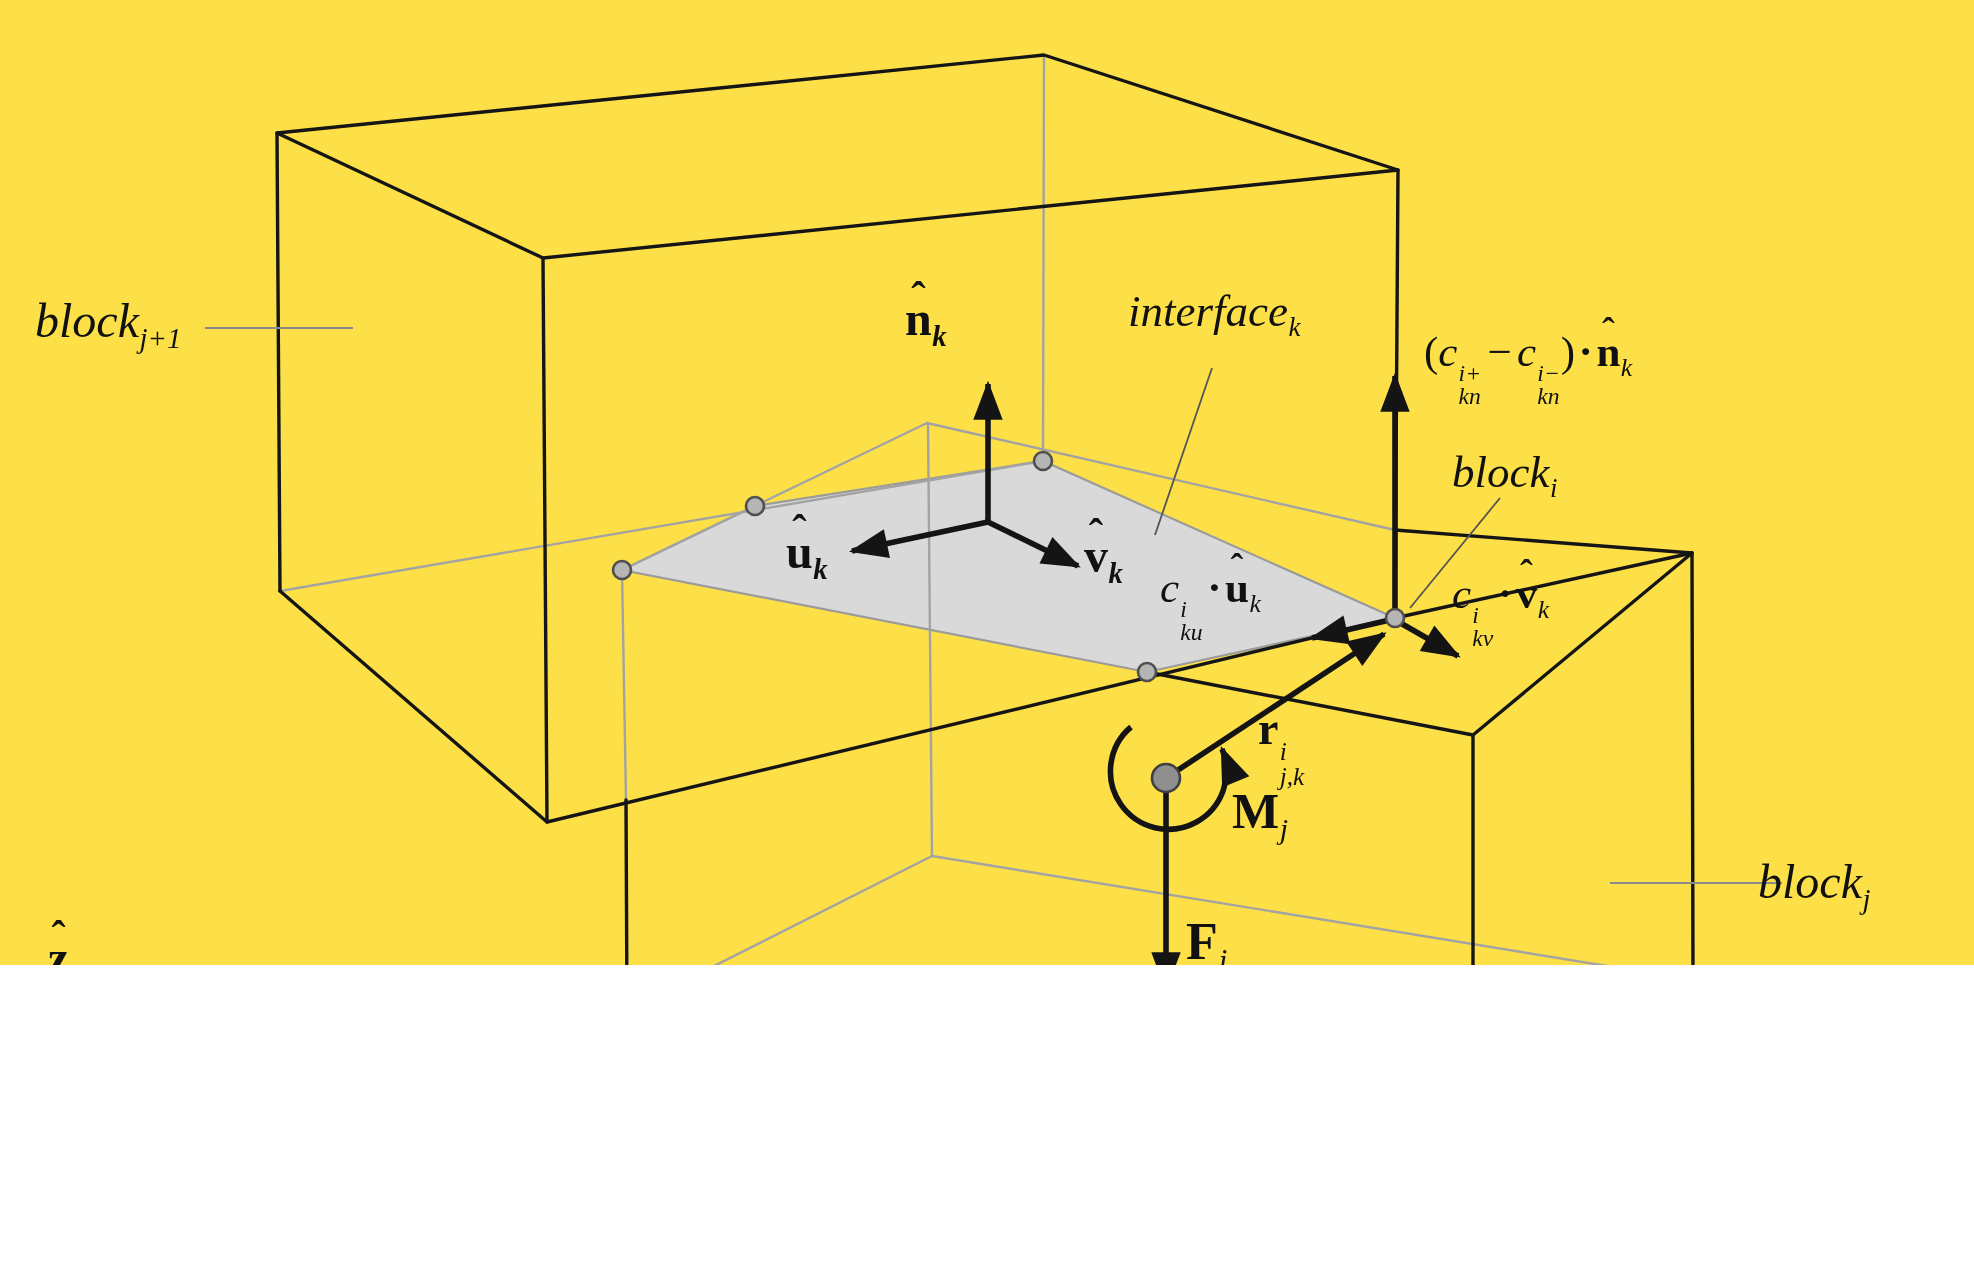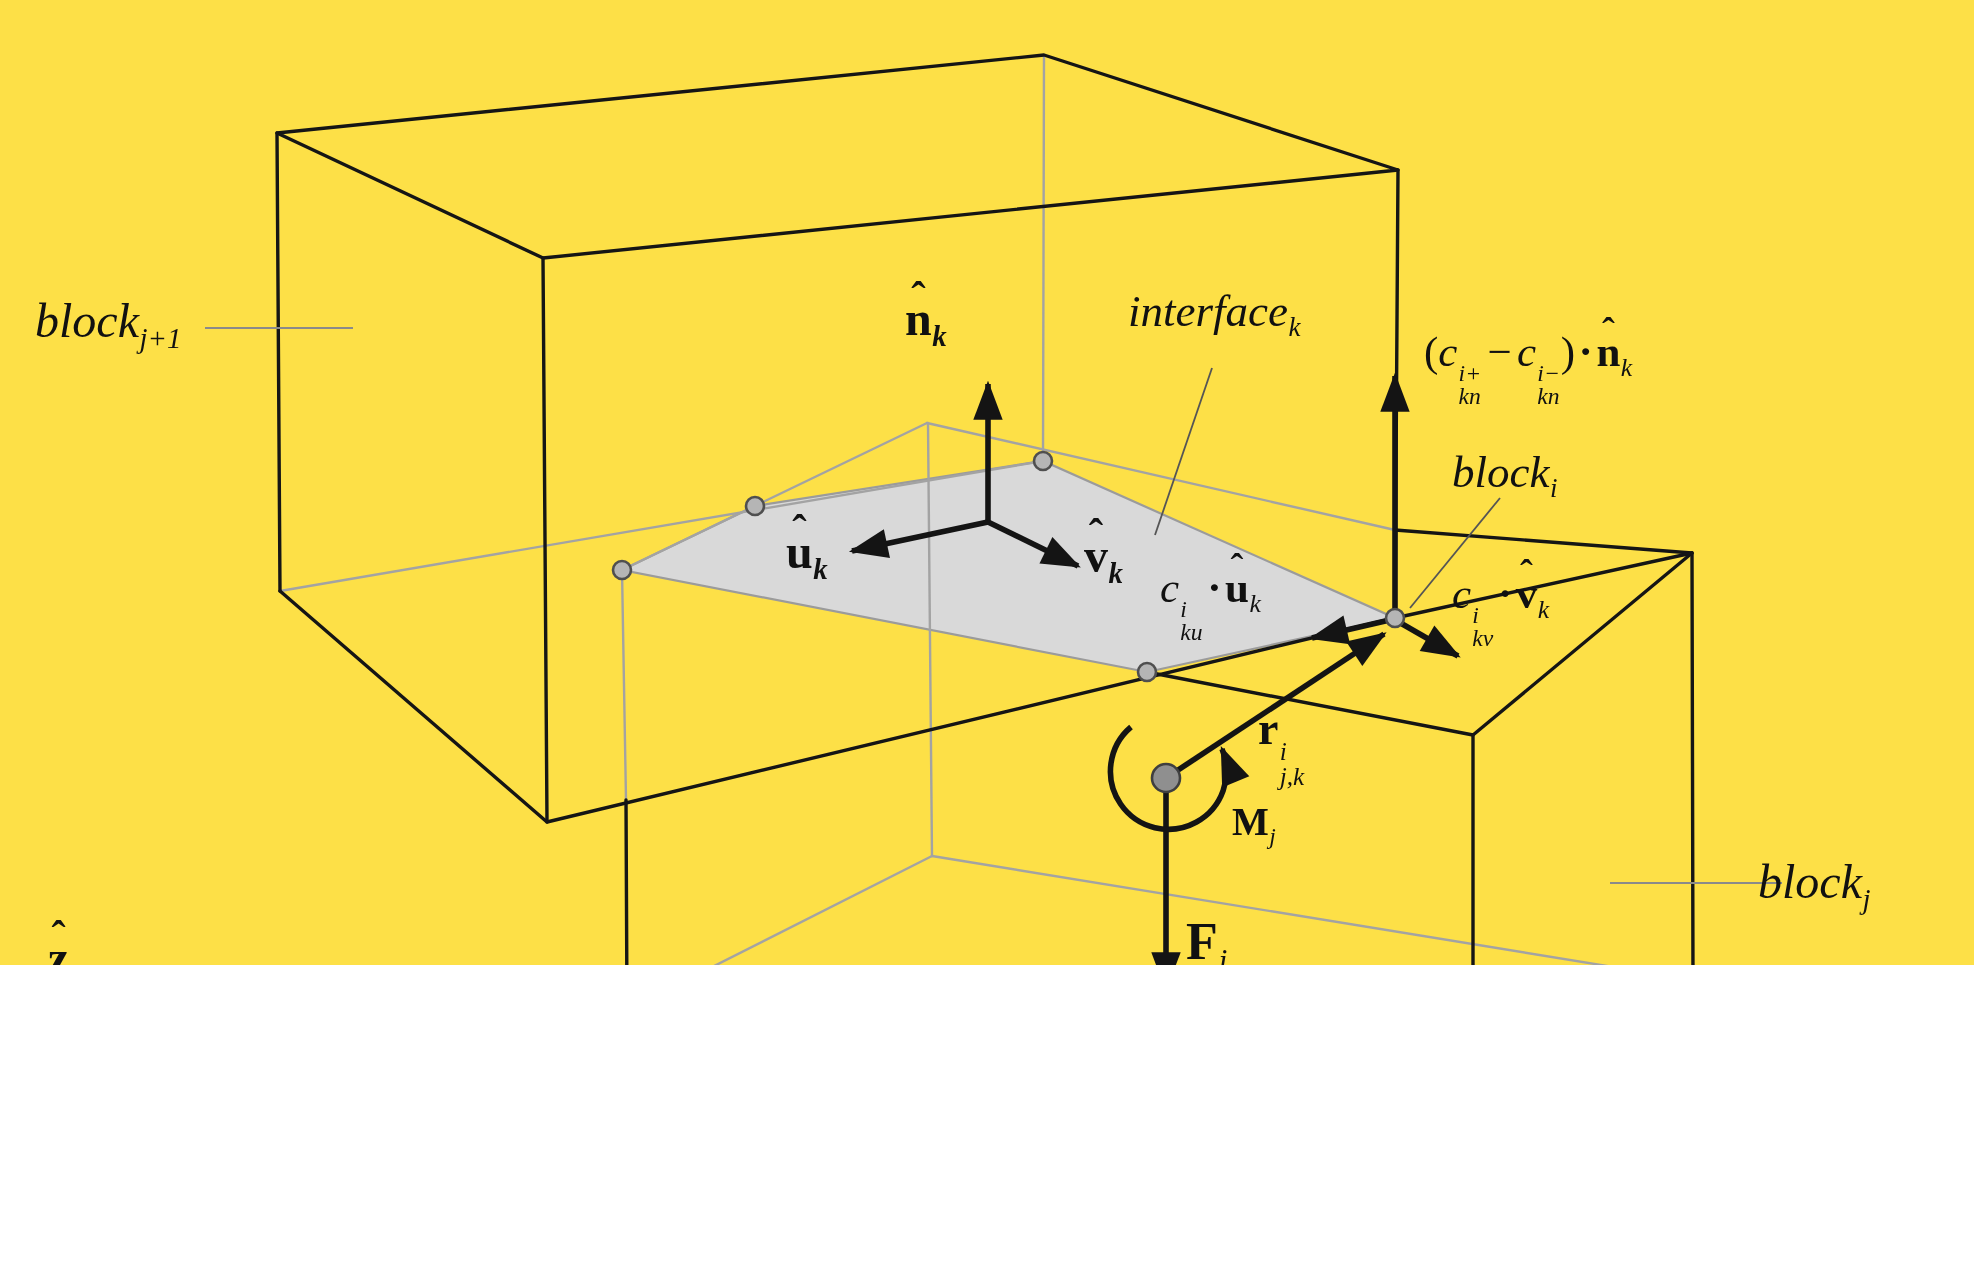--- a/index.html
+++ b/index.html
@@ -164,21 +164,21 @@
       </span><span class="paren">)</span><span class="dotop">·</span><span class="hw b" style="font-style:normal;"><span class="h">ˆ</span><span>n</span></span><span class="sub">k</span>
   </div>
 
   <div class="lbl b" style="left:1258px;top:706px;font-size:46px;">
     <span>r</span><span class="ss" style="font-weight:normal;">
         <span>i</span>
         <span>j,k</span>
       </span>
   </div>
 
-  <div class="lbl b" style="left:1232px;top:786px;font-size:39px;margin-top:16px;">
+  <div class="lbl b" style="left:1232px;top:786px;font-size:50px;">
     <span>M</span><span class="sub" style="font-weight:normal;">j</span>
   </div>
 
   <div class="lbl b" style="left:1186px;top:916px;font-size:52px;">
     <span>F</span><span class="sub" style="font-weight:normal;">j</span>
   </div>
 
   <div class="lbl b" style="left:48px;top:934px;font-size:47px;">
     <span class="hw"><span class="h">ˆ</span><span>z</span></span>
   </div>

